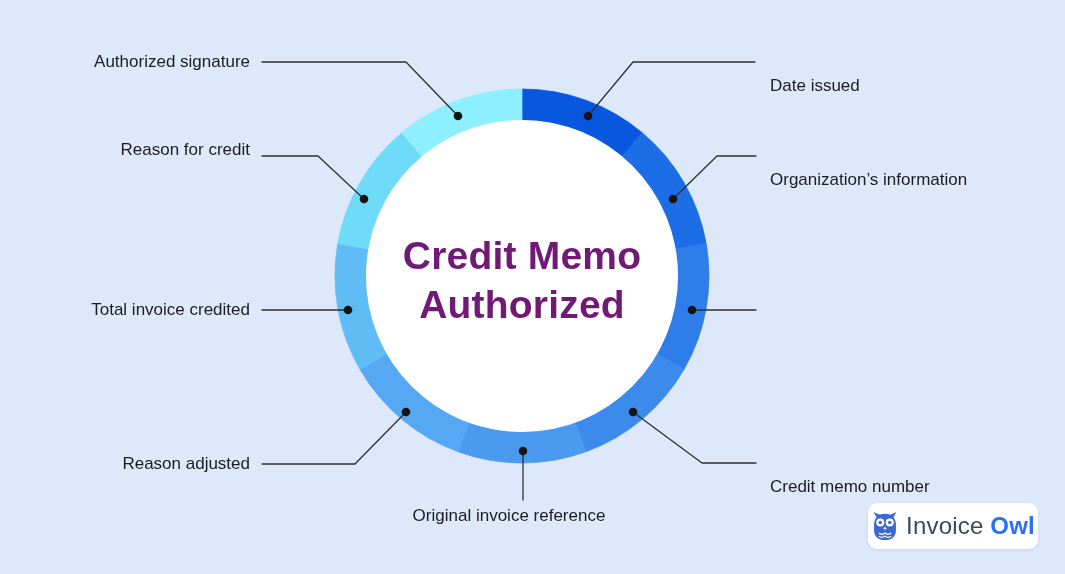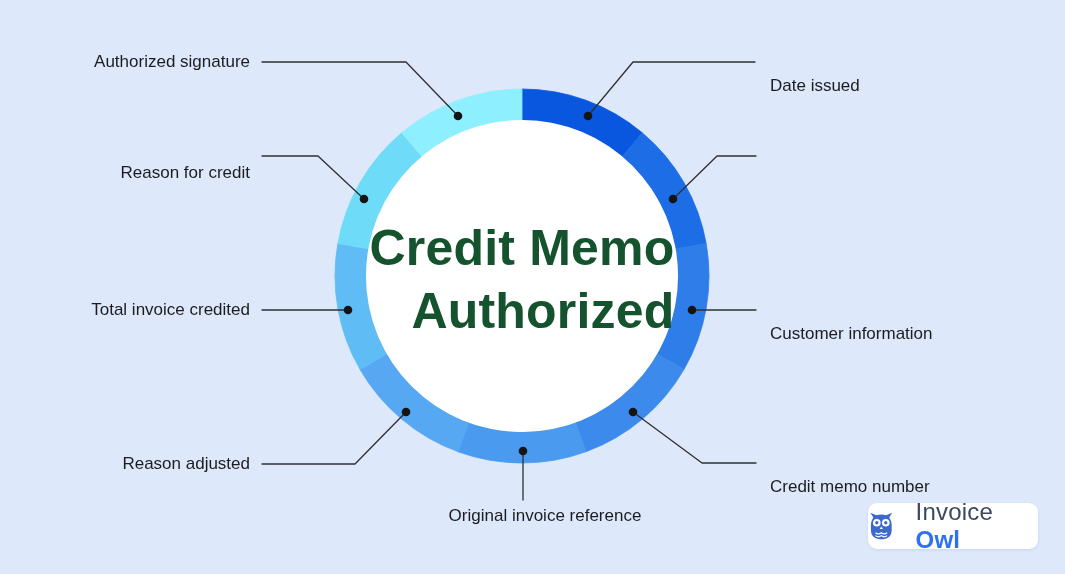--- a/index.html
+++ b/index.html
@@ -7,51 +7,51 @@
     position:relative;
     width:1065px;height:574px;
     background:#dde8fb;
     overflow:hidden;
     font-family:"Liberation Sans", sans-serif;
   }
   #diagram-svg{position:absolute;left:0;top:0;}
   .center-title{
     position:absolute;left:522px;top:280px;
     transform:translate(-50%,-50%);
-    text-align:right;
-    font-size:50px;font-weight:bold;
-    color:#14532d;line-height:1.26;
+    text-align:center;
+    font-size:39px;font-weight:bold;
+    color:#701a75;line-height:1.26;
     letter-spacing:0.2px;
     white-space:nowrap;
   }
   .lbl{
     position:absolute;
     transform:translateY(-50%);
     font-size:17px;color:#1c1d20;
     white-space:nowrap;
   }
   .lbl.right-side{text-align:left;margin-top:24px;}
   .lbl.left-side{text-align:right;}
-  .lbl.centered{transform:translate(-50%,-50%);margin-left:36px;}
+  .lbl.centered{transform:translate(-50%,-50%);}
   
   #lbl-date{left:770px;top:62px;}
   #lbl-org{left:770px;top:156px;}
   #lbl-customer{left:770px;top:310px;}
   #lbl-creditnum{left:770px;top:463px;}
   #lbl-original{left:509px;top:516px;}
   #lbl-items{right:815px;top:464px;}
   #lbl-total{right:815px;top:310px;}
-  #lbl-reason{right:815px;top:173px;}
+  #lbl-reason{right:815px;top:150px;}
   #lbl-auth{right:815px;top:62px;}
   .logo-box{
     position:absolute;left:868px;top:503px;
     width:170px;height:46px;
     background:#ffffff;border-radius:9px;
     display:flex;align-items:center;justify-content:center;
-    gap:21px;
+    gap:7px;
     box-shadow:0 1px 3px rgba(40,70,140,0.10);
   }
   .logo-text{font-size:24px;color:#3b4960;letter-spacing:0.2px;}
   .logo-text .owl-word{color:#2c70f4;font-weight:bold;}
   .owl-svg{display:block;}
 </style>
 </head>
 <body>
 
 <div class="canvas">
@@ -86,21 +86,21 @@
       <polyline points="262,62 406,62 458,116" fill="none" stroke="#2f2f31" stroke-width="1.3" stroke-linejoin="round" stroke-linecap="round"></polyline>
       <circle cx="458" cy="116" r="4.3" fill="#141414"></circle>
     </svg>
 
   <div class="center-title">
     <div>Credit Memo</div>
     <div>Authorized</div>
   </div>
 
   <div class="lbl right-side" id="lbl-date">Date issued</div>
-  <div class="lbl right-side" id="lbl-customer">Customer information</div>
+  <div class="lbl right-side" id="lbl-org">Organization’s information</div>
   <div class="lbl right-side" id="lbl-creditnum">Credit memo number</div>
   <div class="lbl centered" id="lbl-original">Original invoice reference</div>
   <div class="lbl left-side" id="lbl-items">Reason adjusted</div>
   <div class="lbl left-side" id="lbl-total">Total invoice credited</div>
   <div class="lbl left-side" id="lbl-reason">Reason for credit</div>
   <div class="lbl left-side" id="lbl-auth">Authorized signature</div>
 
   <div class="logo-box">
     <svg class="owl-svg" width="28" height="31" viewBox="0 0 32 35">
       <path d="M7 8 L3 1 L12 5 Z" fill="#3b69d1"></path>

